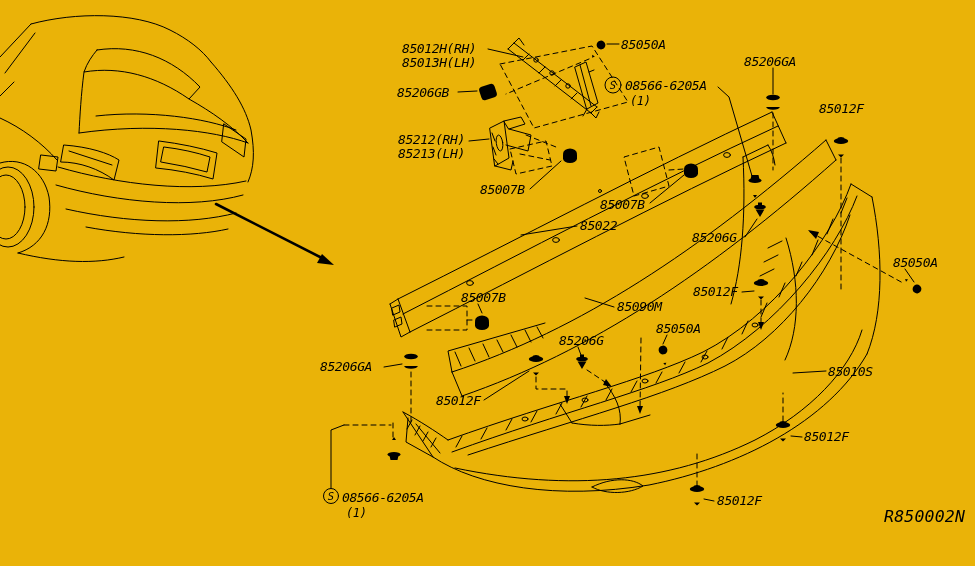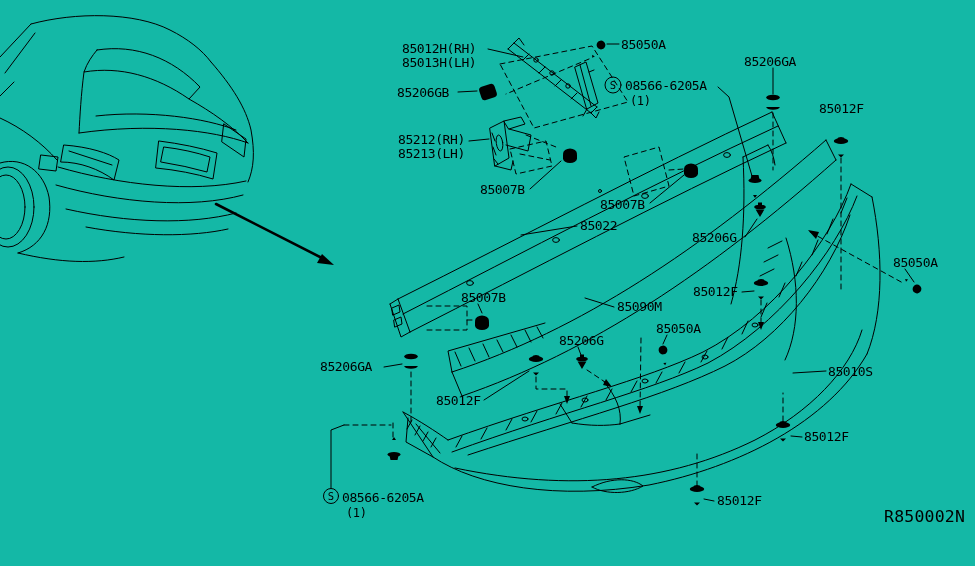--- a/index.html
+++ b/index.html
@@ -1,16 +1,16 @@
 <!DOCTYPE html>
 <html><head>
 <meta charset="utf-8">
 <style>
   html,body{margin:0;padding:0;background:#fff;}
-  .stage{position:relative;width:975px;height:566px;background:#14b8a6;overflow:hidden;}
+  .stage{position:relative;width:975px;height:566px;background:#eab308;overflow:hidden;font-style:italic;}
   svg{position:absolute;top:0;left:0;}
   svg *{vector-effect:non-scaling-stroke;}
   .ln path,.ln line,.ln ellipse,.ln circle,.ln rect,.ln polyline{stroke:#000;fill:none;stroke-width:1;stroke-linecap:round;stroke-linejoin:round;}
   .thick{stroke-width:2.6 !important;}
   .dash{stroke-dasharray:5 4;}
   .fillb{fill:#000 !important;stroke:none !important;}
   text{font-family:"DejaVu Sans Mono","Liberation Mono",monospace;font-size:13px;fill:#000;letter-spacing:-0.4px;}
   .qty{font-size:12px;}
   .sg{font-size:10.5px;text-anchor:middle;letter-spacing:0;}
   .ref{font-size:16.5px;letter-spacing:0.2px;}

